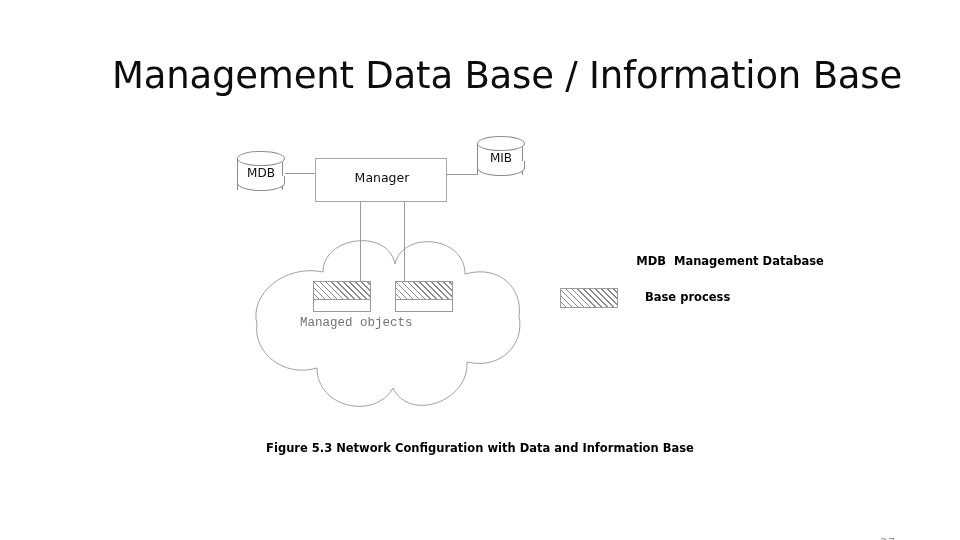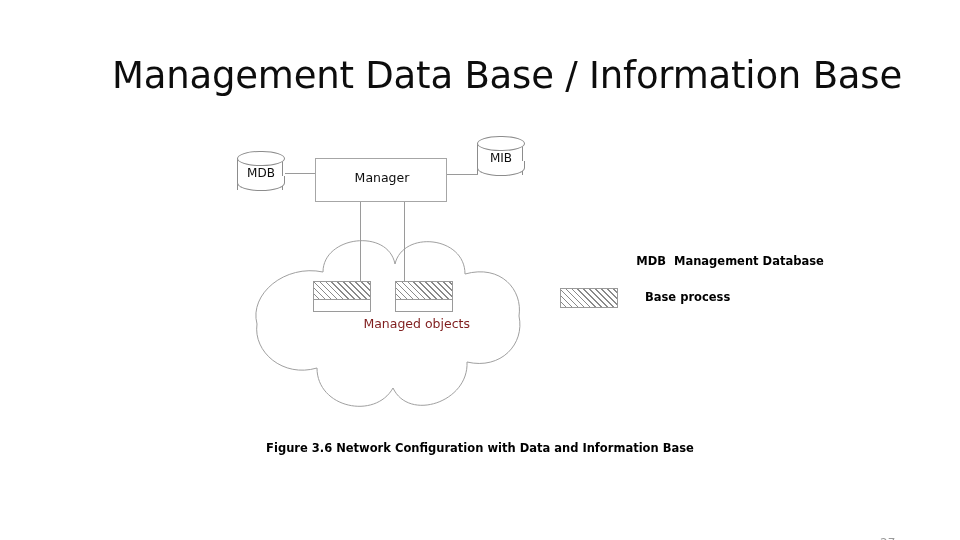--- a/index.html
+++ b/index.html
@@ -177,23 +177,24 @@
     );
   }
   #agent-box-left  { left: 313px; top: 281px; }
   #agent-box-right { left: 395px; top: 281px; }
 
   #managed-objects-label {
     position: absolute;
     left: 300px;
     top: 316px;
     width: 170px;
-    text-align: right;
+    text-align: left;
     font-size: 12.5px;
-    color: #7f1d1d;
+    color: #737373;
+    font-family: Liberation Mono, monospace;
   }
 
   
   #legend-abbrev {
     position: absolute;
     left: 500px;
     top: 235px;
     width: 460px;
     text-align: center;
     font-size: 11.5px;
@@ -317,17 +318,17 @@
 
   <div id="legend-abbrev">
     <div>MDB  Management Database</div>
   </div>
 
   <div id="legend-agent">
     <div id="legend-swatch"></div>
     <div id="legend-agent-label">Base process</div>
   </div>
 
-  <div id="figure-caption">Figure 3.6 Network Configuration with Data and Information Base</div>
+  <div id="figure-caption">Figure 5.3 Network Configuration with Data and Information Base</div>
 
   <div id="page-number">27</div>
 
 </div>
 
 </body></html>

